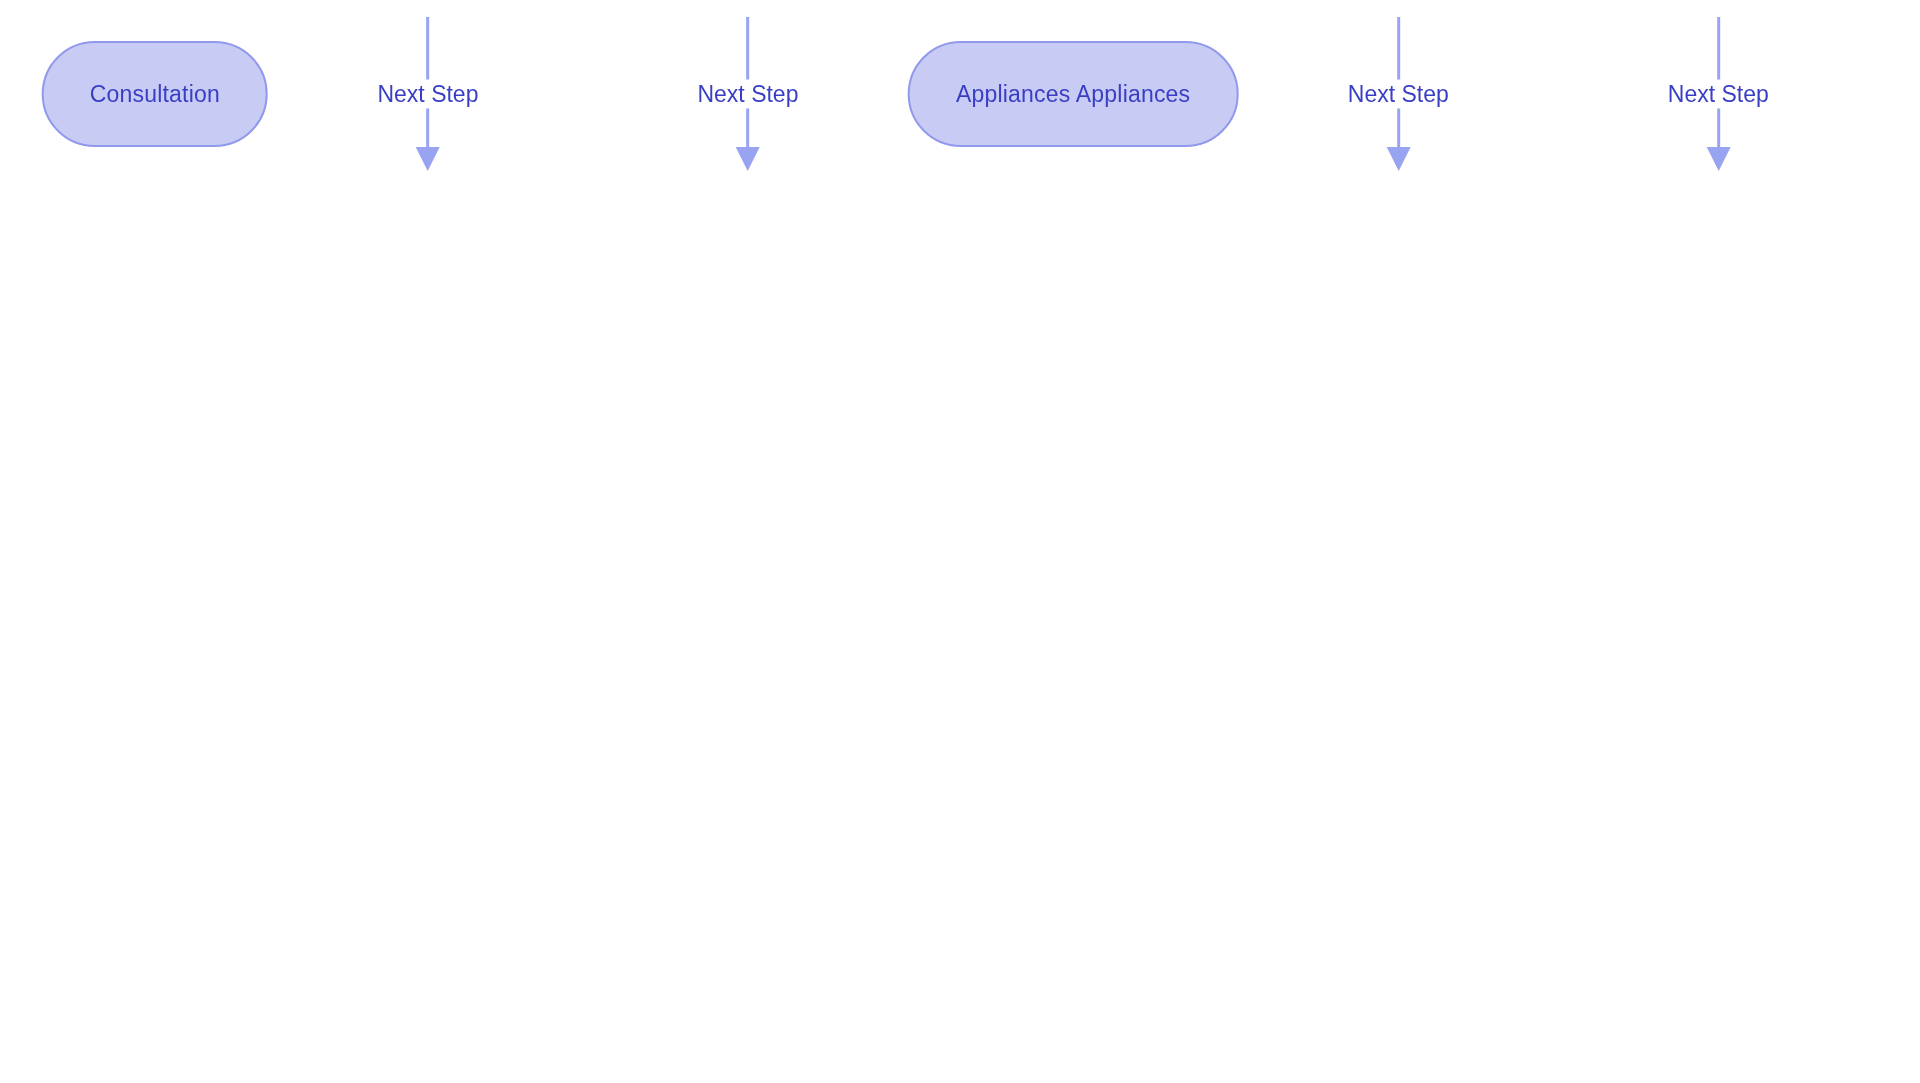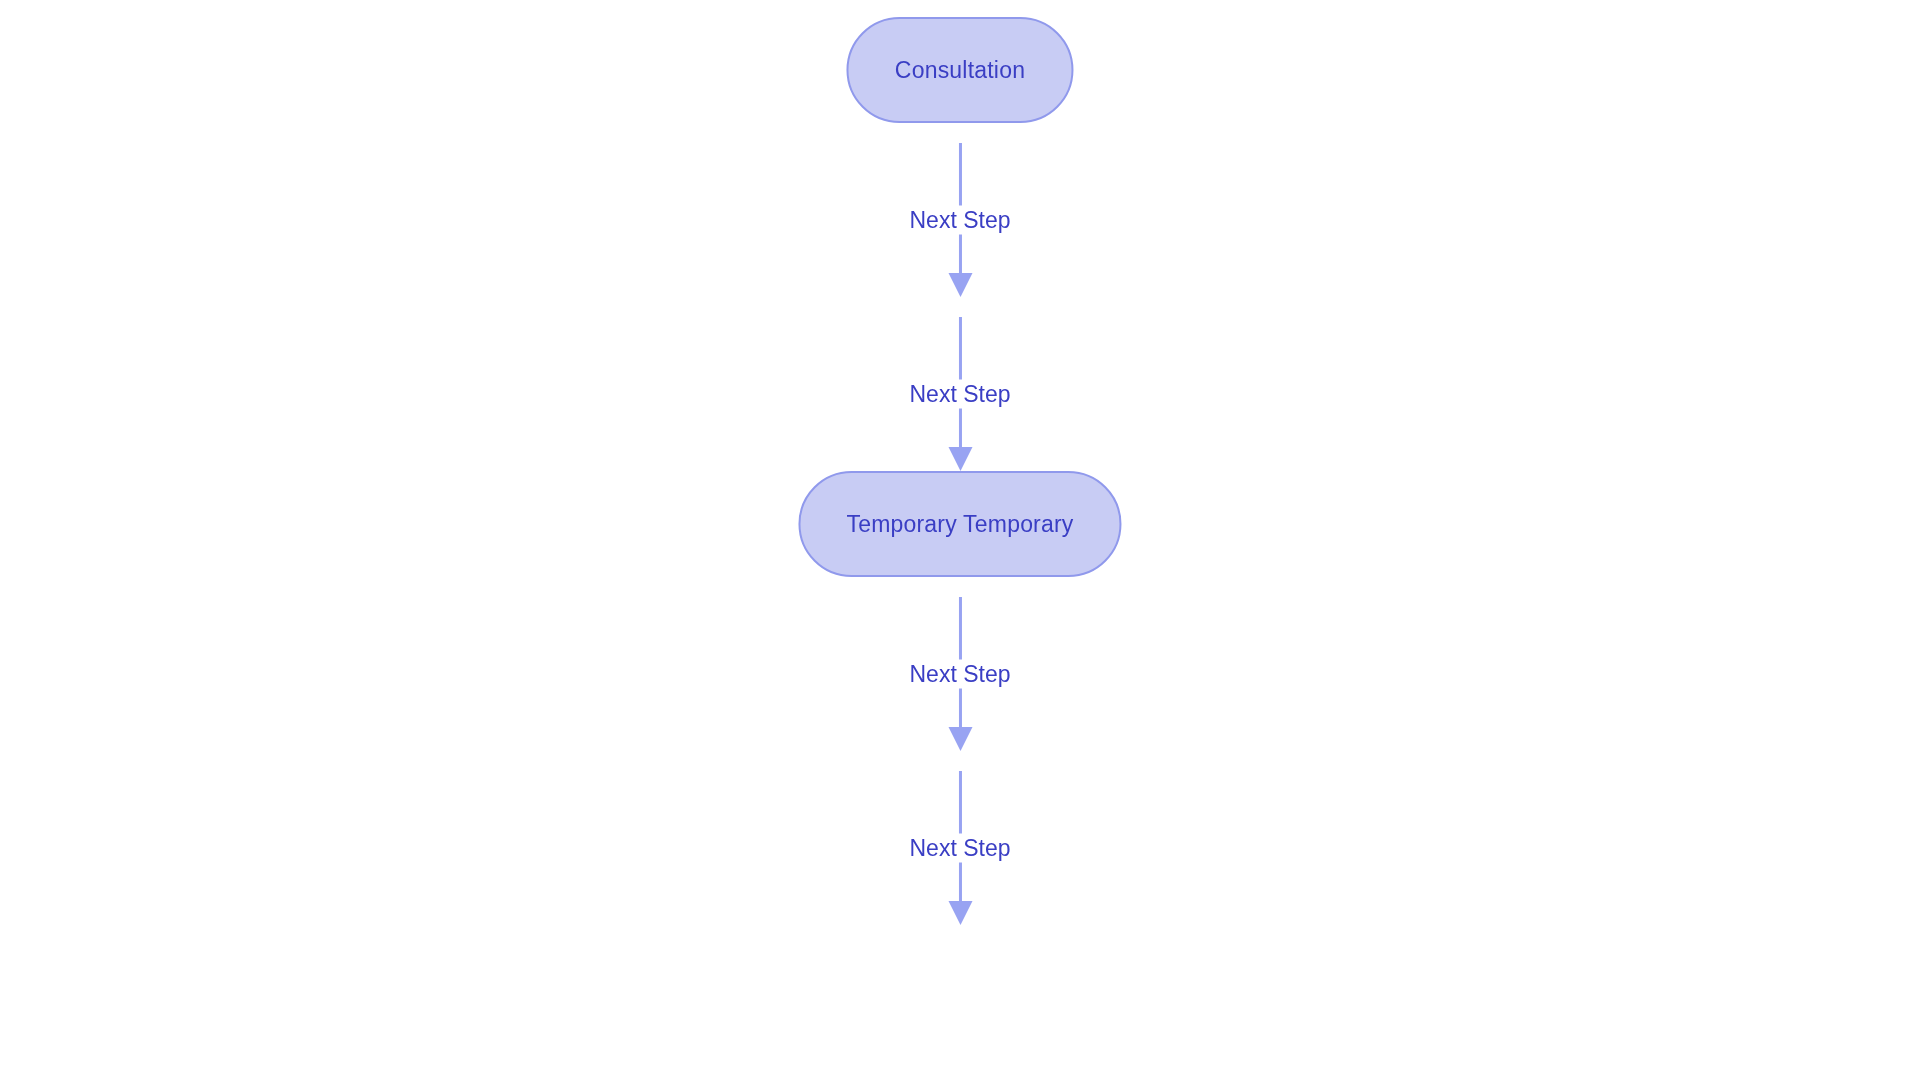--- a/index.html
+++ b/index.html
@@ -16,21 +16,20 @@
     width: 1920px;
     height: 1083px;
     background: #ffffff;
   }
   .flow {
     position: absolute;
     top: 17px;
     left: 50%;
     transform: translateX(-50%);
     display: flex;
-    flex-direction: column;
     align-items: center;
   }
   .node {
     box-sizing: border-box;
     height: 106px;
     padding: 0 46px;
     background: #c8ccf4;
     border: 2px solid #9099ec;
     border-radius: 53px;
     display: flex;
@@ -42,21 +41,20 @@
     color: #3a3ec4;
     font-size: 23px;
     letter-spacing: 0.2px;
     white-space: nowrap;
   }
   .edge {
     position: relative;
     width: 320px;
     height: 154px;
     flex: none;
-    margin-top: 20px;
   }
   .edge-line {
     position: absolute;
     top: 0;
     bottom: 16px;
     left: 50%;
     width: 3px;
     transform: translateX(-50%);
     background: #98a3f2;
   }
@@ -100,21 +98,21 @@
     </div>
 
 
     <div class="edge">
       <div class="edge-line"></div>
       <div class="arrowhead"></div>
       <div class="edge-label">Next Step</div>
     </div>
 
     <div class="node">
-      <span class="node-label">Temporary Temporary</span>
+      <span class="node-label">Appliances Appliances</span>
     </div>
 
     <div class="edge">
       <div class="edge-line"></div>
       <div class="arrowhead"></div>
       <div class="edge-label">Next Step</div>
     </div>
 
 
     <div class="edge">

